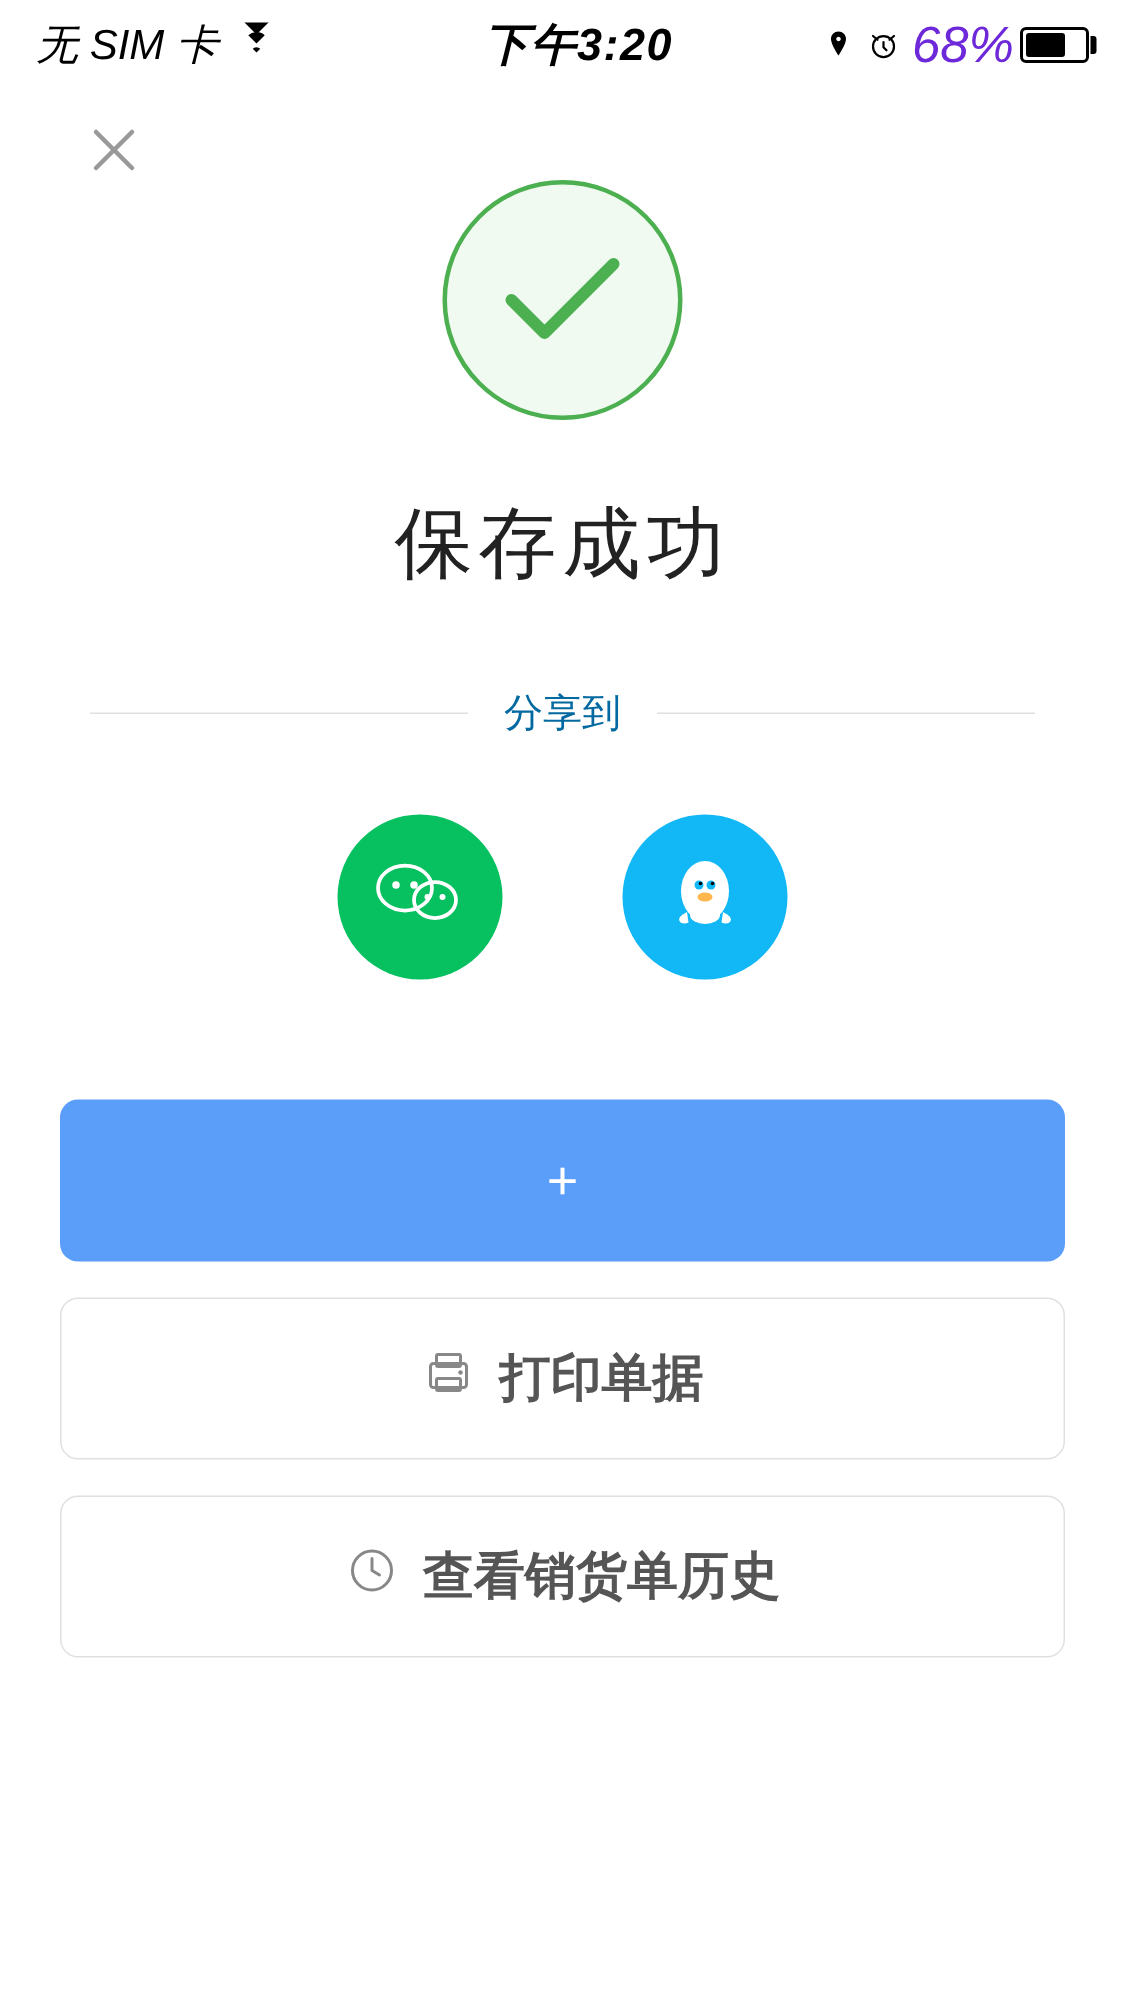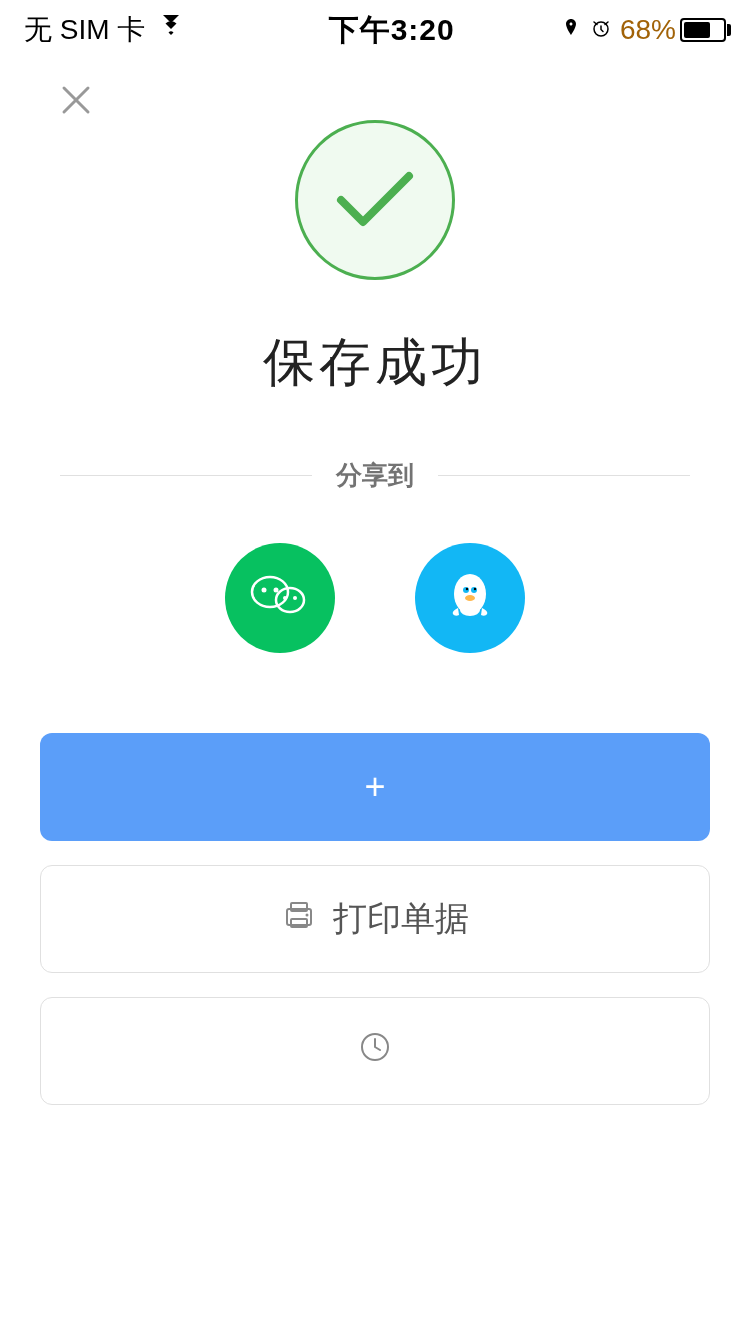--- a/index.html
+++ b/index.html
@@ -20,20 +20,21 @@
 
     
     .status-bar {
       width: 100%;
       height: 60px;
       display: flex;
       align-items: center;
       justify-content: space-between;
       padding: 0 24px;
       background: #ffffff;
+      font-style: italic;
     }
 
     .status-left {
       display: flex;
       align-items: center;
       gap: 10px;
       font-size: 28px;
       font-weight: 500;
       color: #000;
     }
@@ -43,22 +44,22 @@
       font-weight: 600;
       color: #000;
       letter-spacing: 1px;
       margin-left: 36px;
     }
 
     .status-right {
       display: flex;
       align-items: center;
       gap: 8px;
-      font-size: 28px;
-      color: #a16207;
+      font-size: 34px;
+      color: #6d28d9;
     }
 
     .battery-container {
       display: flex;
       align-items: center;
       gap: 4px;
     }
 
     .battery-icon {
       width: 46px;
@@ -153,23 +154,22 @@
     }
 
     .divider-line {
       flex: 1;
       height: 1px;
       background: #e0e0e0;
     }
 
     .divider-label {
       font-size: 26px;
-      color: #737373;
+      color: #0369a1;
       padding: 0 24px;
-      font-weight: bold;
     }
 
     
     .share-row {
       display: flex;
       align-items: center;
       justify-content: center;
       gap: 80px;
       margin-bottom: 80px;
     }
@@ -218,21 +218,21 @@
     .btn-primary {
       background: #5b9ef9;
       color: #fff;
       font-weight: 400;
     }
 
     .btn-secondary {
       background: #fff;
       color: #555;
       border: 1px solid #e0e0e0;
-      font-weight: 400;
+      font-weight: 700;
       align-items: center;
     }
   </style>
 </head>
 <body>
 
 <div class="status-bar">
   <div class="status-left">
     <span>无 SIM 卡</span>
     <span>
@@ -334,16 +334,17 @@
       </span>
       <span>打印单据</span>
     </button>
     <button class="btn btn-secondary">
       <span>
         <svg width="36" height="36" viewBox="0 0 36 36" fill="none">
           <circle cx="18" cy="18" r="13" stroke="#888" stroke-width="2" fill="none"></circle>
           <path d="M18 10v8l5 3" stroke="#888" stroke-width="2" stroke-linecap="round" stroke-linejoin="round"></path>
         </svg>
       </span>
+      <span>查看销货单历史</span>
     </button>
   </div>
 
 </div>
 
 </body></html>

